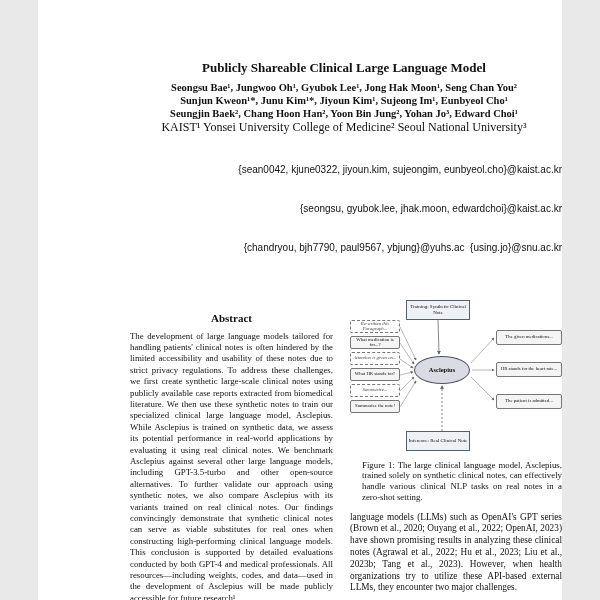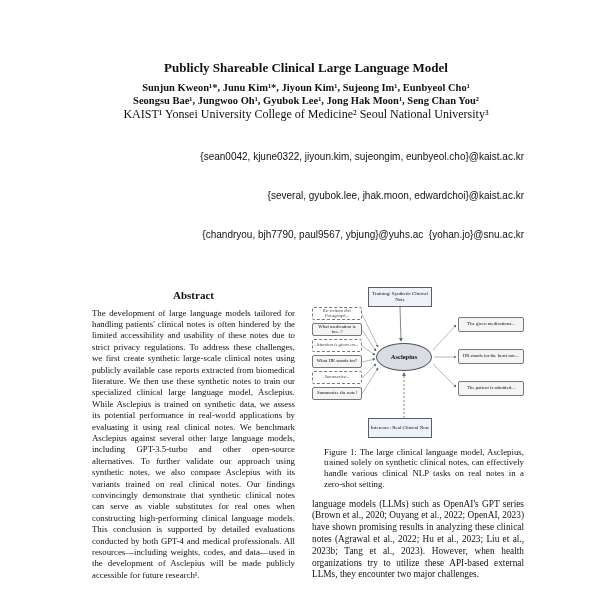--- a/index.html
+++ b/index.html
@@ -1,28 +1,28 @@
 <!DOCTYPE html>
 <html><head>
 <meta charset="utf-8">
 <style>
   html,body{margin:0;padding:0;background:#e9e9e9;}
   .page{
-    width:600px;height:600px;background:#ffffff;position:relative;
+    width:524px;height:600px;background:#ffffff;position:relative;
     margin:0 auto;overflow:hidden;
     font-family:"Liberation Serif", serif;color:#111;
   }
   .content{position:absolute;left:88px;top:60px;width:436px;}
   .title{ text-align:center;font-weight:bold;font-size:13px;line-height:15.5px;}
   .authors{margin-top:5px;text-align:center;font-weight:bold;font-size:10.5px;line-height:13px;}
   .affil{text-align:center;font-size:12px;line-height:13px;margin-top:1px;}
   .emails{margin-top:3px;text-align:right;font-family:Liberation Sans, sans-serif;font-size:10px;line-height:13px;white-space:pre;}
   .cols{display:flex;margin-top:20px;gap:13px;}
   .col{width:212px;}
-  .abs-head{text-align:center;font-weight:bold;font-size:11px;margin:2px 0 7px 0;}
+  .abs-head{text-align:center;font-weight:bold;font-size:11px;margin:12px 0 7px 0;}
   .abs-text{font-size:8.8px;line-height:11.4px;text-align:justify;padding:0 4px;}
   .bodytxt{font-size:9.3px;line-height:11.8px;text-align:justify;margin:0;}
   .caption{font-size:8.8px;line-height:10.8px;text-align:justify;margin:8px 0 9px 12px;}
 
   
   .fig{position:relative;width:212px;height:152px;}
   .fig svg{position:absolute;left:0;top:0;}
   .fig .node{position:absolute;box-sizing:border-box;display:flex;align-items:center;justify-content:center;text-align:center;}
   .fig .bigbox{width:64px;height:20px;left:56px;background:#eef1f6;border:0.7px solid #55606e;font-size:5px;line-height:6px;padding:1px;}
   .fig .train{top:0;}
@@ -36,30 +36,31 @@
 <body>
 
 <div class="page">
   <div class="content">
 
     <div class="title">
       <div>Publicly Shareable Clinical Large Language Model</div>
     </div>
 
     <div class="authors">
+      <div>Seongsu Bae¹, Jungwoo Oh¹, Gyubok Lee¹, Jong Hak Moon¹, Seng Chan You²</div>
       <div>Sunjun Kweon¹*, Junu Kim¹*, Jiyoun Kim¹, Sujeong Im¹, Eunbyeol Cho¹</div>
-      <div>Seongsu Bae¹, Jungwoo Oh¹, Gyubok Lee¹, Jong Hak Moon¹, Seng Chan You²</div>
+      <div>Seungjin Baek², Chang Hoon Han², Yoon Bin Jung², Yohan Jo³, Edward Choi¹</div>
     </div>
 
     <div class="affil">KAIST¹ Yonsei University College of Medicine² Seoul National University³</div>
 
     <div class="emails">
       <div>{sean0042, kjune0322, jiyoun.kim, sujeongim, eunbyeol.cho}@kaist.ac.kr</div>
-      <div>{several, gyubok.lee, jhak.moon, edwardchoi}@kaist.ac.kr</div>
-      <div>{chandryou, bjh7790, paul9567, ybjung}@yuhs.ac  {yohan.jo}@snu.ac.kr</div>
+      <div>{seongsu, gyubok.lee, jhak.moon, edwardchoi}@kaist.ac.kr</div>
+      <div>{chandryou, bjh7790, paul9567, ybjung}@yuhs.ac  {using.jo}@snu.ac.kr</div>
     </div>
 
     <div class="cols">
 
       <div class="col">
         <div class="abs-head">Abstract</div>
         <div class="abs-text">The development of large language models tailored for handling patients' clinical notes is often hindered by the limited accessibility and usability of these notes due to strict privacy regulations. To address these challenges, we first create synthetic large-scale clinical notes using publicly available case reports extracted from biomedical literature. We then use these synthetic notes to train our specialized clinical large language model, Asclepius. While Asclepius is trained on synthetic data, we assess its potential performance in real-world applications by evaluating it using real clinical notes. We benchmark Asclepius against several other large language models, including GPT-3.5-turbo and other open-source alternatives. To further validate our approach using synthetic notes, we also compare Asclepius with its variants trained on real clinical notes. Our findings convincingly demonstrate that synthetic clinical notes can serve as viable substitutes for real ones when constructing high-performing clinical language models. This conclusion is supported by detailed evaluations conducted by both GPT-4 and medical professionals. All resources—including weights, codes, and data—used in the development of Asclepius will be made publicly accessible for future research¹.</div>
 
       </div>
 

